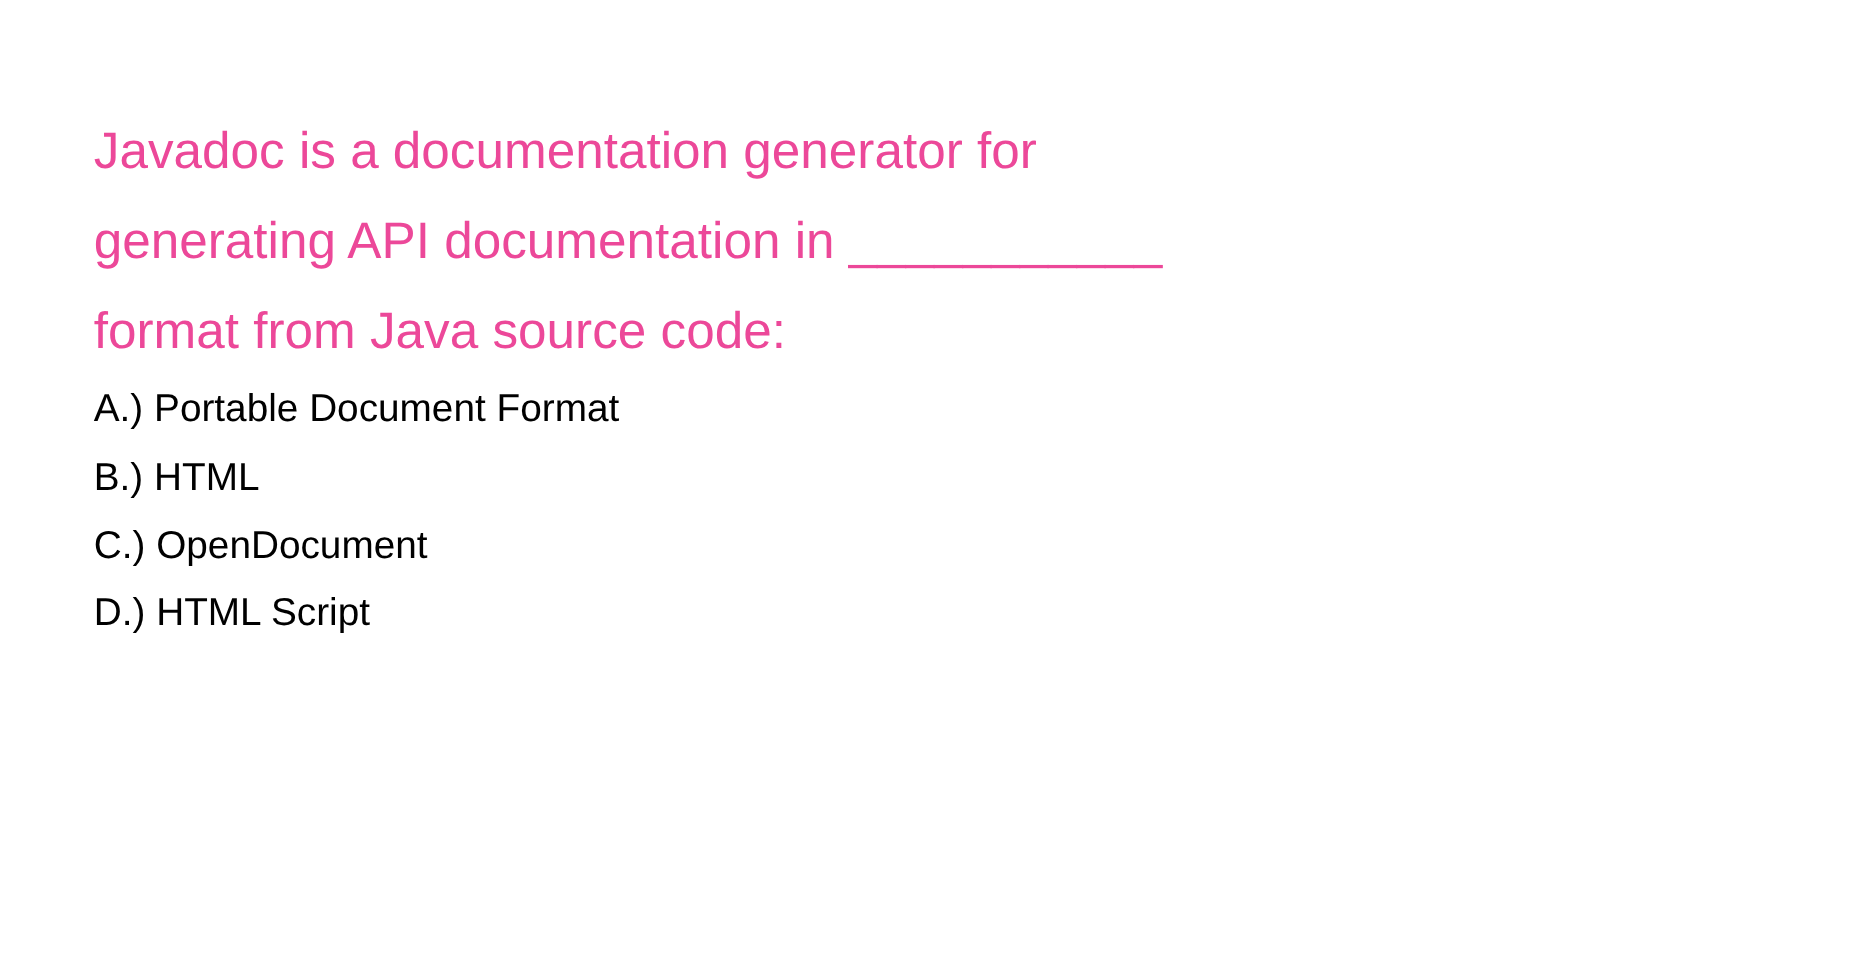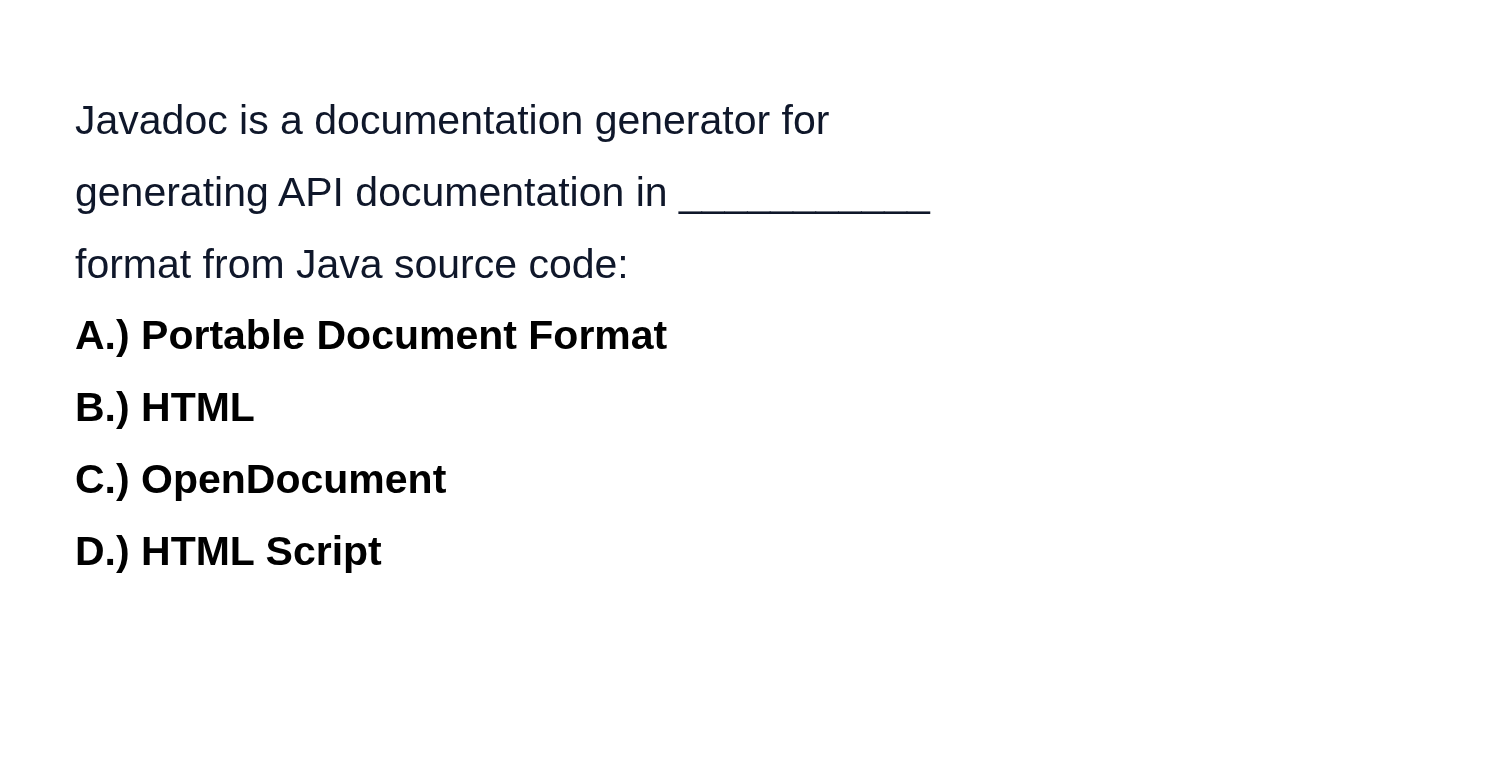--- a/index.html
+++ b/index.html
@@ -10,28 +10,28 @@
     body {
       width: 1500px;
       height: 776px;
       background: #ffffff;
       font-family: Arial, Helpractices, sans-serif;
       padding: 85px 75px;
     }
     .question-text {
       font-size: 41px;
       line-height: 1.75;
-      color: #0f172a;
+      color: #ec4899;
       font-weight: 400;
     }
     .option {
-      font-size: 41px;
+      font-size: 31px;
       line-height: 1.75;
       color: #000000;
-      font-weight: 700;
+      font-weight: 400;
     }
   </style>
 </head>
 <body>
 
 <div class="question-text">Javadoc is a documentation generator for</div>
 <div class="question-text">generating API documentation in ___________</div>
 <div class="question-text">format from Java source code:</div>
 <div class="option">A.) Portable Document Format</div>
 <div class="option">B.) HTML</div>

